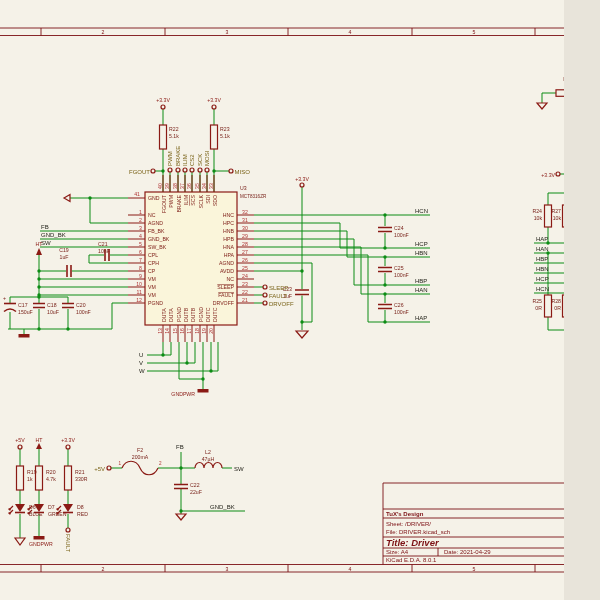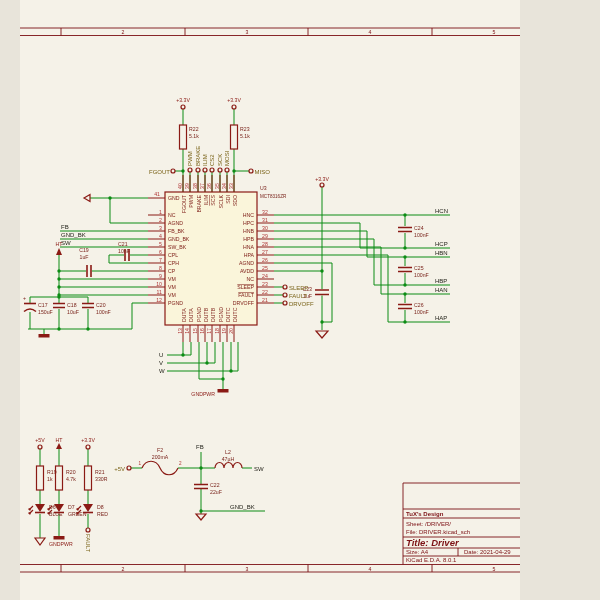--- a/index.html
+++ b/index.html
@@ -1,17 +1,17 @@
 <!DOCTYPE html>
 <html><head>
 <meta charset="utf-8">
 <style>
   html,body{margin:0;padding:0;background:#e8e4da;}
-  #stage{width:500px;height:600px;background:#f5f2e8;position:relative;overflow:hidden;
-         font-family:"Liberation Sans", sans-serif;margin-left:20px;}
+  #stage{width:564px;height:600px;background:#f5f2e8;position:relative;overflow:hidden;
+         font-family:"Liberation Sans", sans-serif;}
   svg{display:block}
   text{font-family:"Liberation Sans", sans-serif;}
   .t4{font-size:4.6px}.t5{font-size:5.2px}.t6{font-size:6px}.t9{font-size:9.5px}
   .f-field{fill:#7a241c}
   .f-pin{fill:#b03434}
   .f-name{fill:#7c1a14}
   .f-local{fill:#23231a}
   .f-glob{fill:#7a6318}
   .f-pwr{fill:#8a1a14}
   .f-tb{fill:#7c1014}

